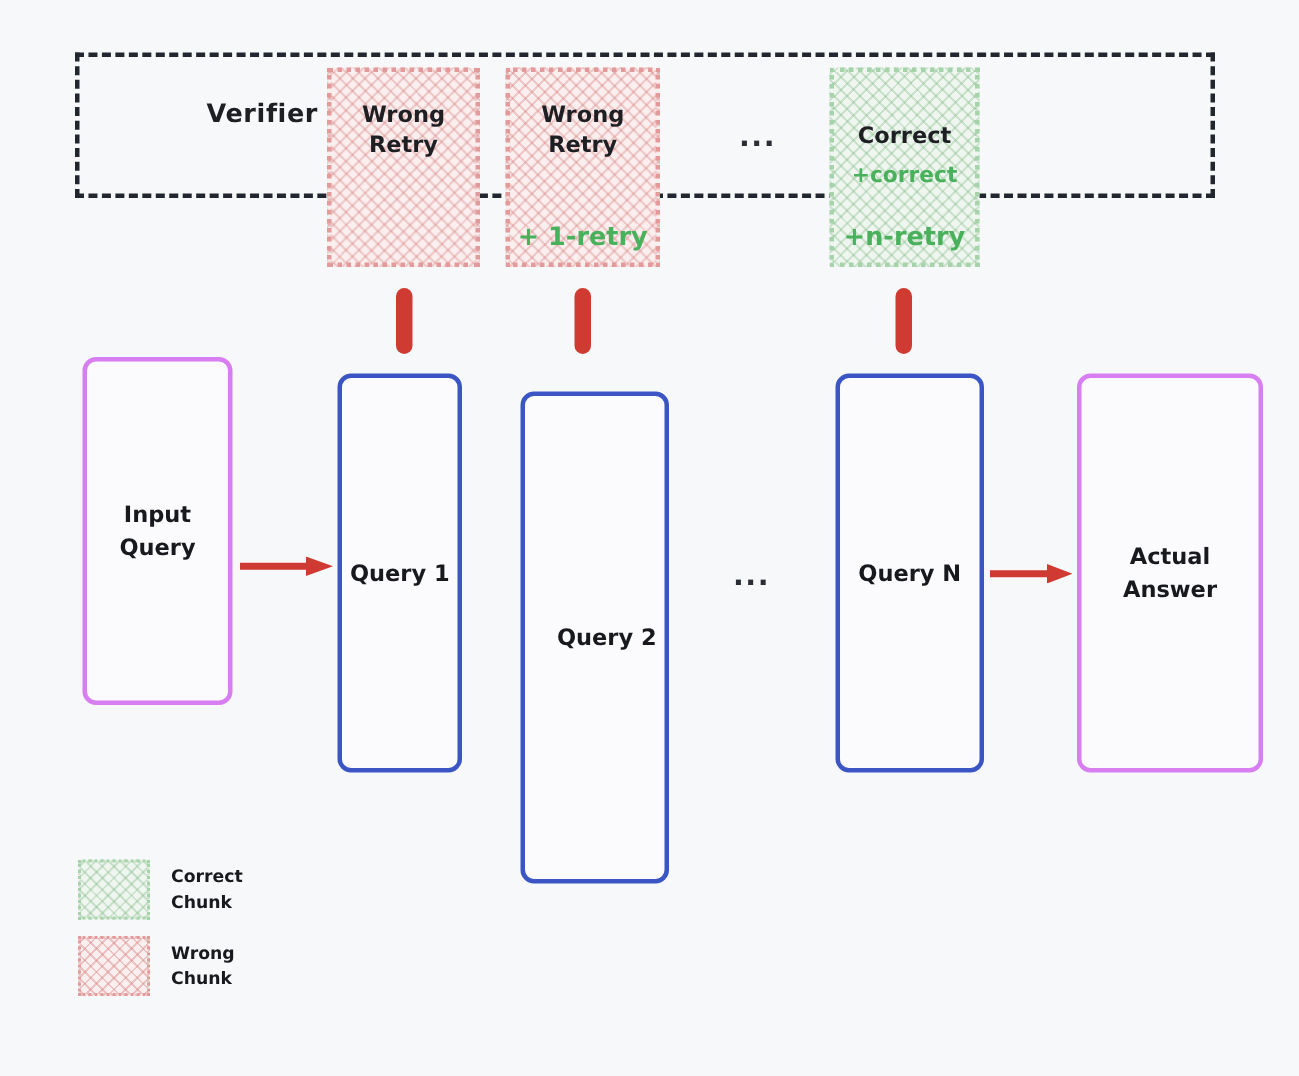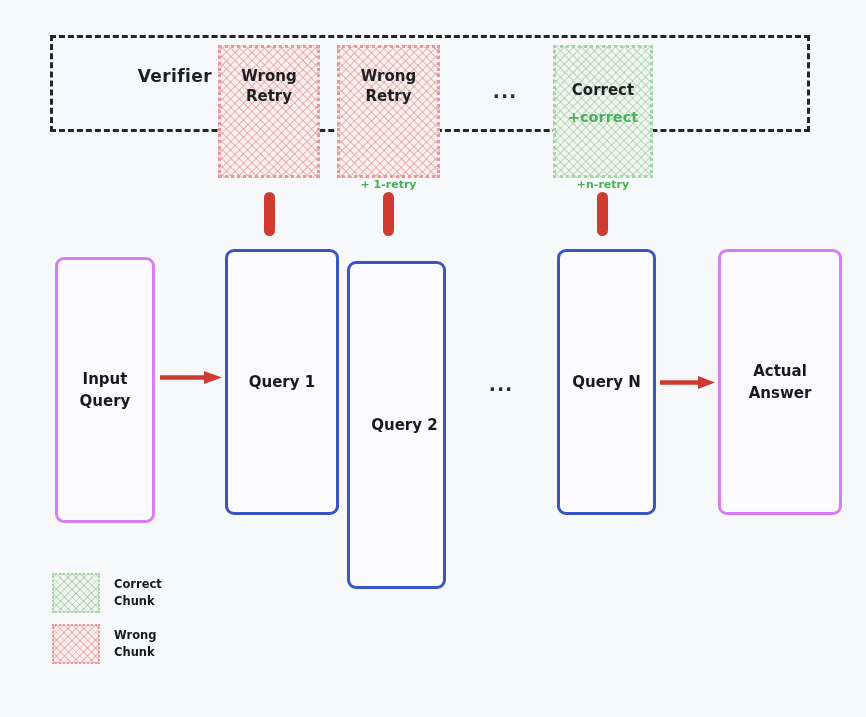--- a/index.html
+++ b/index.html
@@ -83,27 +83,26 @@
     font-family: "DejaVu Sans", sans-serif;
     font-size: 14.5px;
     font-weight: 700;
     color: #49b05c;
     text-align: left;
     line-height: 1.3;
   }
   .chunk-retry {
     position: absolute;
     font-family: "DejaVu Sans", sans-serif;
-    font-size: 11px;
+    font-size: 17px;
     font-weight: 700;
     color: #49b05c;
     text-align: center;
     width: 100%;
     left: 0;
-    margin-top: 30px;
   }
 
   
   #chunk-wrong-1 { left: 218px; top: 45px;  width: 102px; height: 133px; }
   #chunk-wrong-2 { left: 337px; top: 45px;  width: 103px; height: 133px; }
   #chunk-correct { left: 553px; top: 45px;  width: 100px; height: 133px; }
 
   #chunk-wrong-1 .chunk-title { margin-top: 18px; }
   #chunk-wrong-2 .chunk-title { margin-top: 18px; }
   #chunk-correct .chunk-title { margin-top: 32px; }
@@ -141,22 +140,22 @@
     font-size: 15px;
     font-weight: 700;
     color: #17191d;
     text-align: center;
     line-height: 1.5;
     white-space: pre-line;
   }
   .node.purple { border: 3px solid #d77ff0; }
   .node.blue   { border: 3px solid #3b56c4; }
 
-  #node-input   { left: 55px;  top: 257px; width: 100px; height: 266px; }
-  #node-query1  { left: 225px; top: 249px; width: 114px; height: 266px; }
+  #node-input   { left: 55px;  top: 238px; width: 100px; height: 232px; }
+  #node-query1  { left: 225px; top: 249px; width: 83px; height: 266px; }
   #node-query2  { left: 347px; top: 261px; width: 99px;  height: 328px; padding-left: 16px; }
   #node-queryn  { left: 557px; top: 249px; width: 99px;  height: 266px; }
   #node-answer  { left: 718px; top: 249px; width: 124px; height: 266px; }
 
   
   .v-connector {
     position: absolute;
     width: 11px;
     border-radius: 6px;
     background: #cf3b32;

